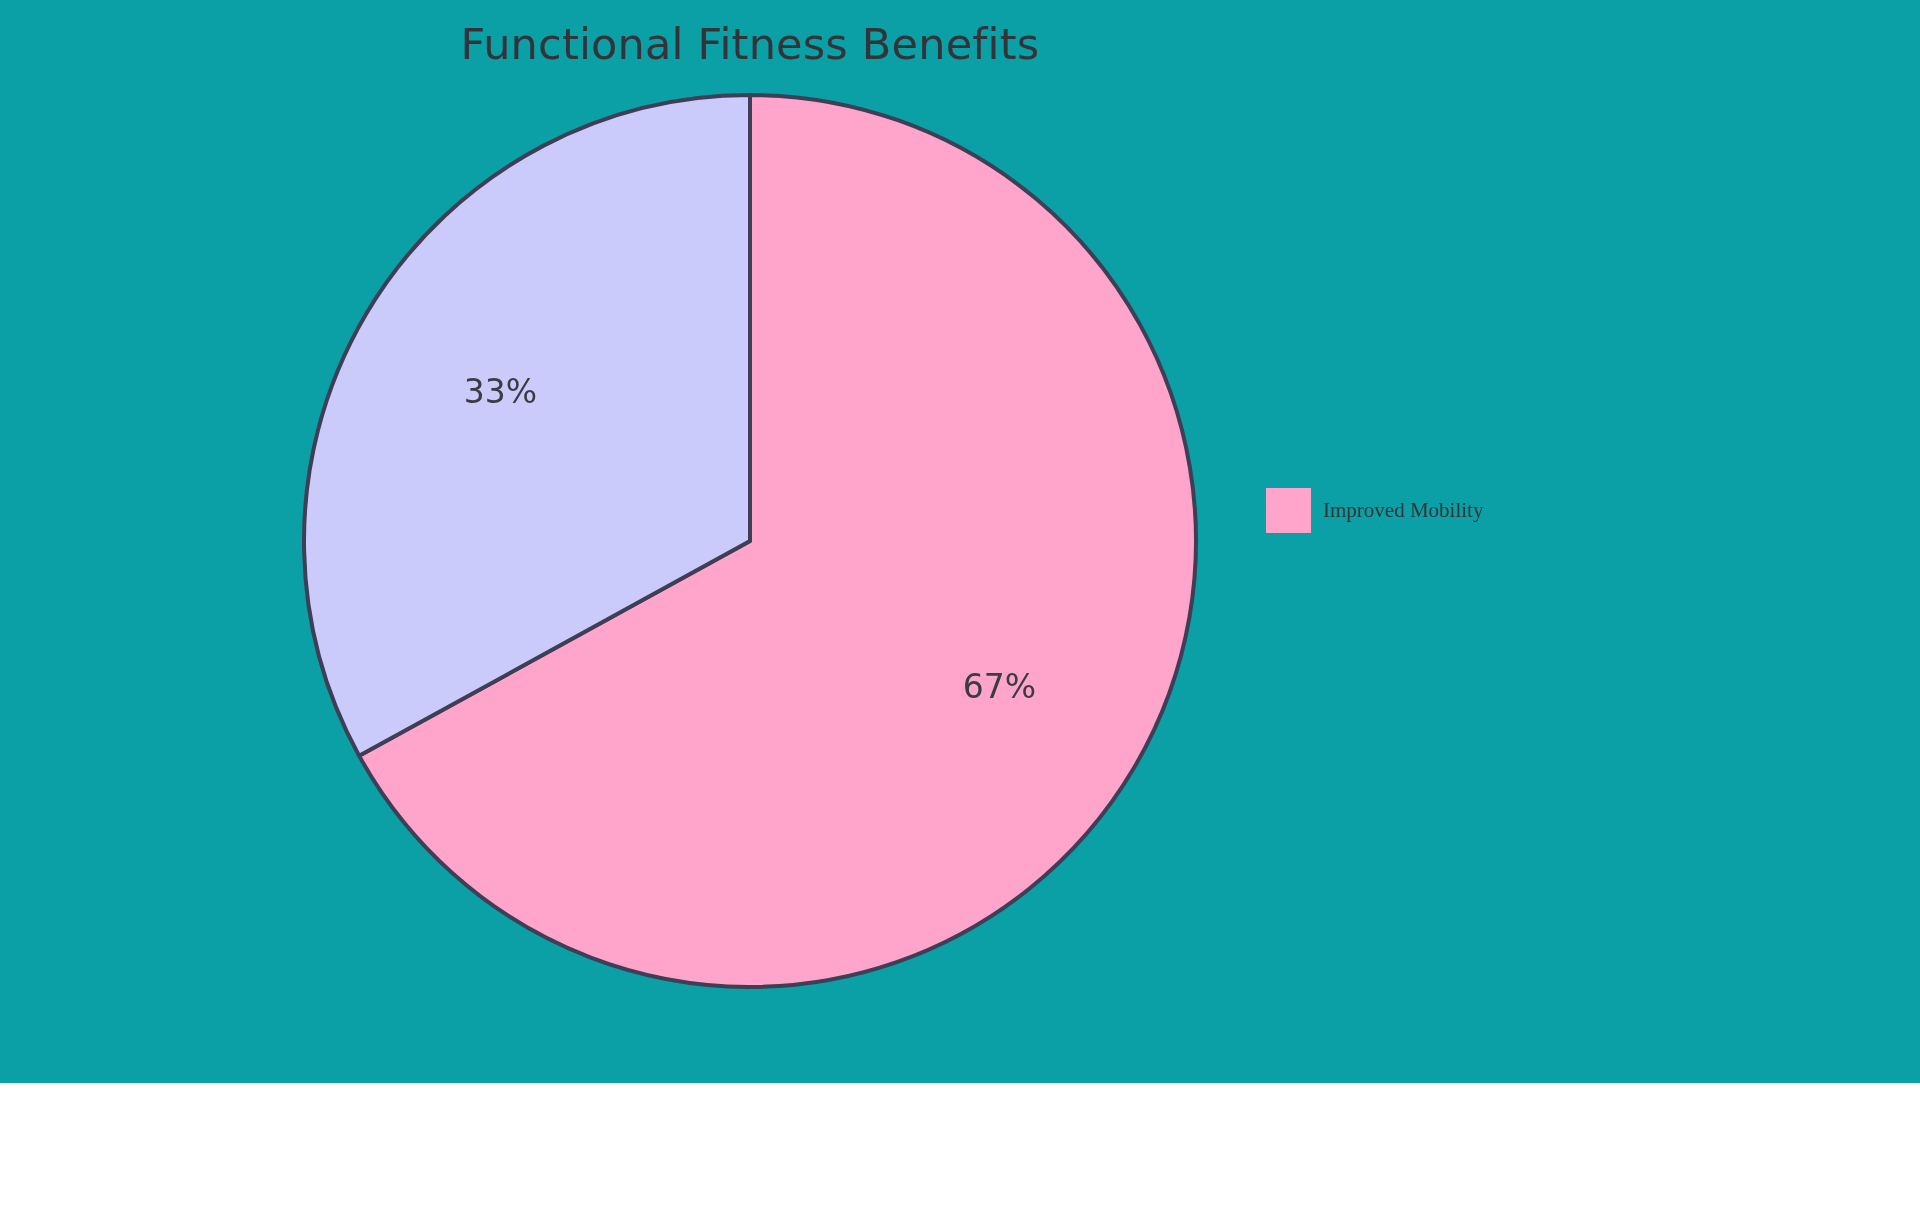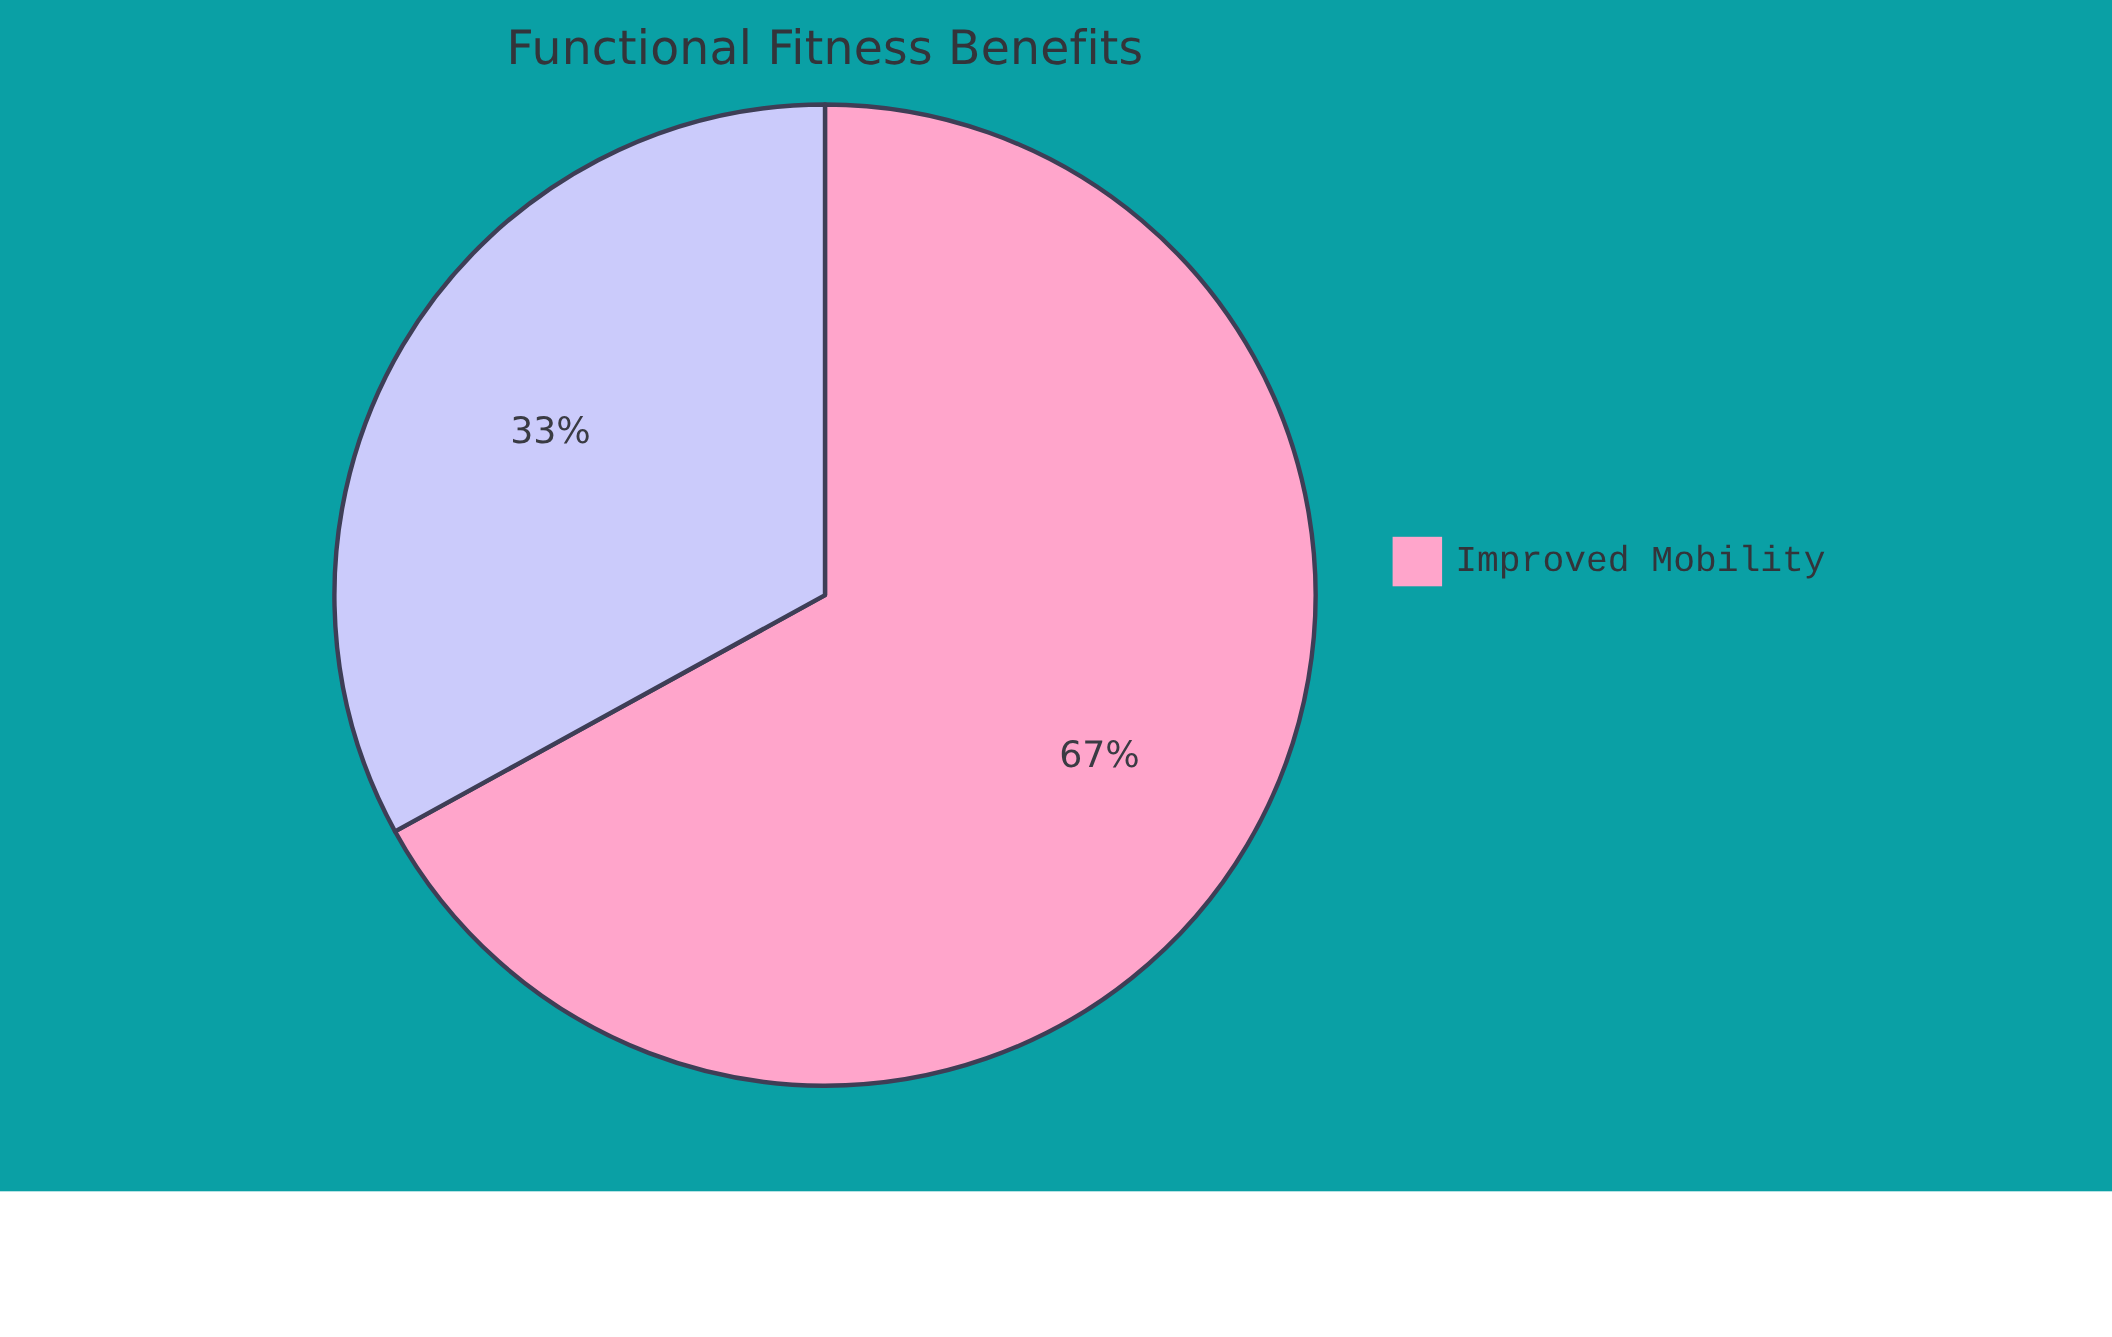--- a/index.html
+++ b/index.html
@@ -67,22 +67,22 @@
     display: flex;
     align-items: center;
   }
   .legend-swatch {
     width: 45px;
     height: 45px;
     flex: 0 0 auto;
   }
   .legend-label {
     margin-left: 12px;
-    font-family: Liberation Mono, monospace;
-    font-size: 33px;
+    font-family: Liberation Serif, serif;
+    font-size: 21px;
     color: #33343a;
     white-space: nowrap;
     line-height: 1;
   }
 </style>
 </head>
 <body>
 
 <div id="figure">
 

